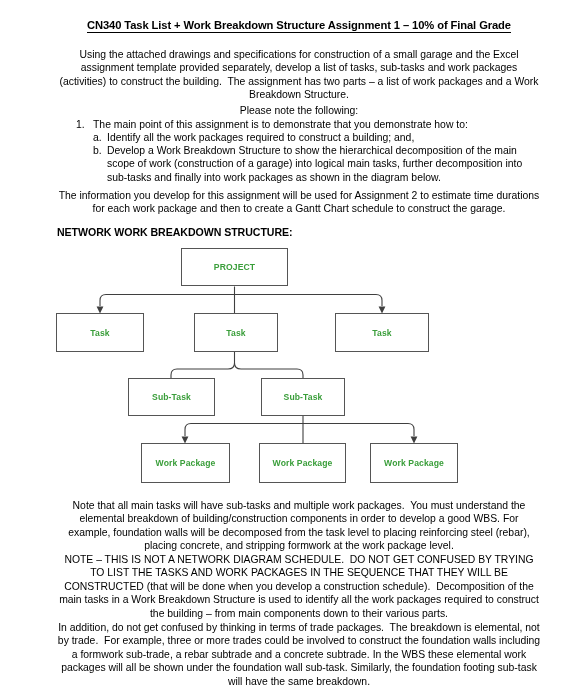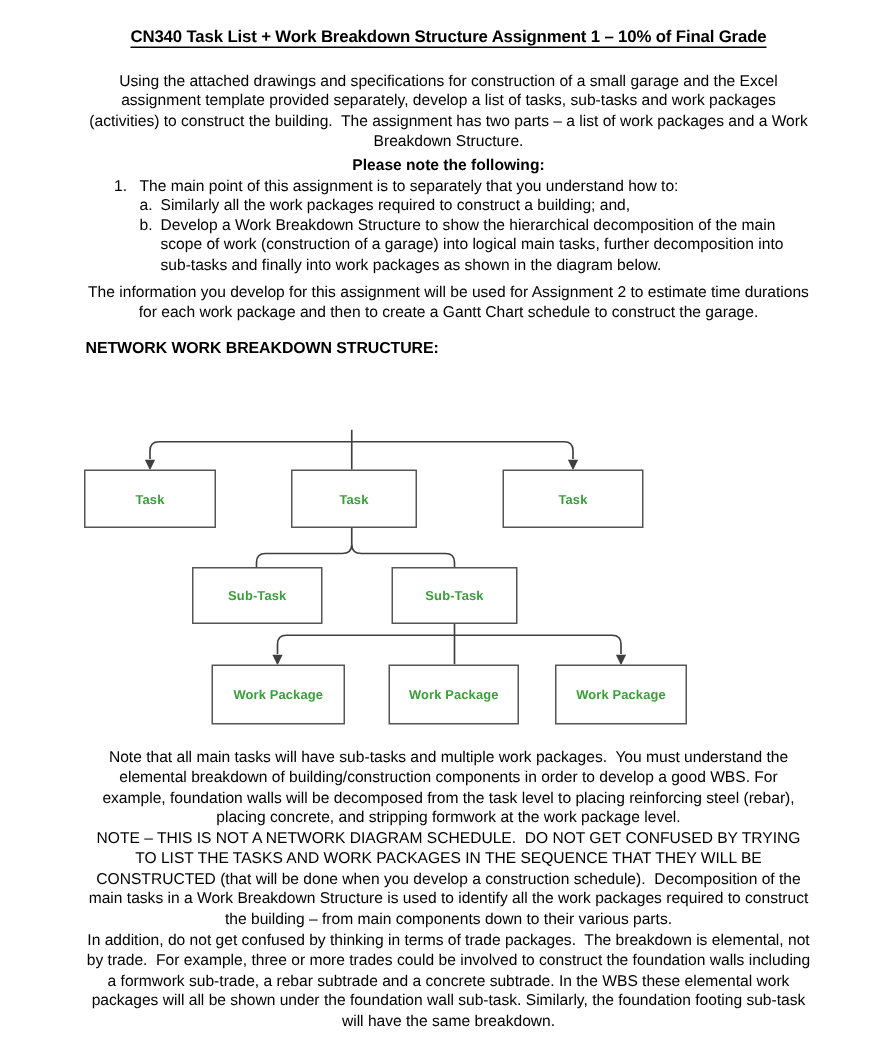--- a/index.html
+++ b/index.html
@@ -94,27 +94,27 @@
 </style>
 </head>
 <body>
 
 <div class="page">
 
   <div class="doc-title">CN340 Task List + Work Breakdown Structure Assignment 1 – 10% of Final Grade</div>
 
   <div class="para" style="top:36px;">Using the attached drawings and specifications for construction of a small garage and the Excel assignment template provided separately, develop a list of tasks, sub-tasks and work packages (activities) to construct the building.  The assignment has two parts – a list of work packages and a Work Breakdown Structure.</div>
 
-  <div class="para" style="top:92px;font-weight:bold;">Please note the following:</div>
+  <div class="para" style="top:92px;">Please note the following:</div>
 
   <div class="marker" style="left:76px; top:106px;">1.</div>
-  <div class="list-text" style="left:93px; top:106px; width:448px;">The main point of this assignment is to separately that you understand how to:</div>
+  <div class="list-text" style="left:93px; top:106px; width:448px;">The main point of this assignment is to demonstrate that you demonstrate how to:</div>
 
   <div class="marker" style="left:93px; top:119px;">a.</div>
-  <div class="list-text" style="left:107px; top:119px; width:434px;">Similarly all the work packages required to construct a building; and,</div>
+  <div class="list-text" style="left:107px; top:119px; width:434px;">Identify all the work packages required to construct a building; and,</div>
 
   <div class="marker" style="left:93px; top:132px;">b.</div>
   <div class="list-text" style="left:107px; top:132px; width:434px; text-indent:0;">Develop a Work Breakdown Structure to show the hierarchical decomposition of the main scope of work (construction of a garage) into logical main tasks, further decomposition into sub-tasks and finally into work packages as shown in the diagram below.</div>
 
   <div class="para" style="top:177px;">The information you develop for this assignment will be used for Assignment 2 to estimate time durations for each work package and then to create a Gantt Chart schedule to construct the garage.</div>
 
   <div class="section-head" style="top:214px;">NETWORK WORK BREAKDOWN STRUCTURE:</div>
 
   <div class="diagram">
 
@@ -141,20 +141,23 @@
         <polygon points="234.5,84.5 231.1,77.5 237.9,77.5"></polygon>
         <polygon points="382,73.5 378.6,66.5 385.4,66.5"></polygon>
         <polygon points="171,147.5 167.6,140.5 174.4,140.5"></polygon>
         <polygon points="303,147.5 299.6,140.5 306.4,140.5"></polygon>
         <polygon points="185,203.5 181.6,196.5 188.4,196.5"></polygon>
         <polygon points="303,210.5 299.6,203.5 306.4,203.5"></polygon>
         <polygon points="414,203.5 410.6,196.5 417.4,196.5"></polygon>
       </g>
     </svg>
 
+    <div class="node" style="left:181px; top:8px; width:107px; height:38px;">
+      <span class="node-label">PROJECT</span>
+    </div>
 
     <div class="node" style="left:56px; top:73px; width:88px; height:39px;">
       <span class="node-label">Task</span>
     </div>
 
     <div class="node" style="left:194px; top:73px; width:84px; height:39px;">
       <span class="node-label">Task</span>
     </div>
 
     <div class="node" style="left:335px; top:73px; width:94px; height:39px;">

